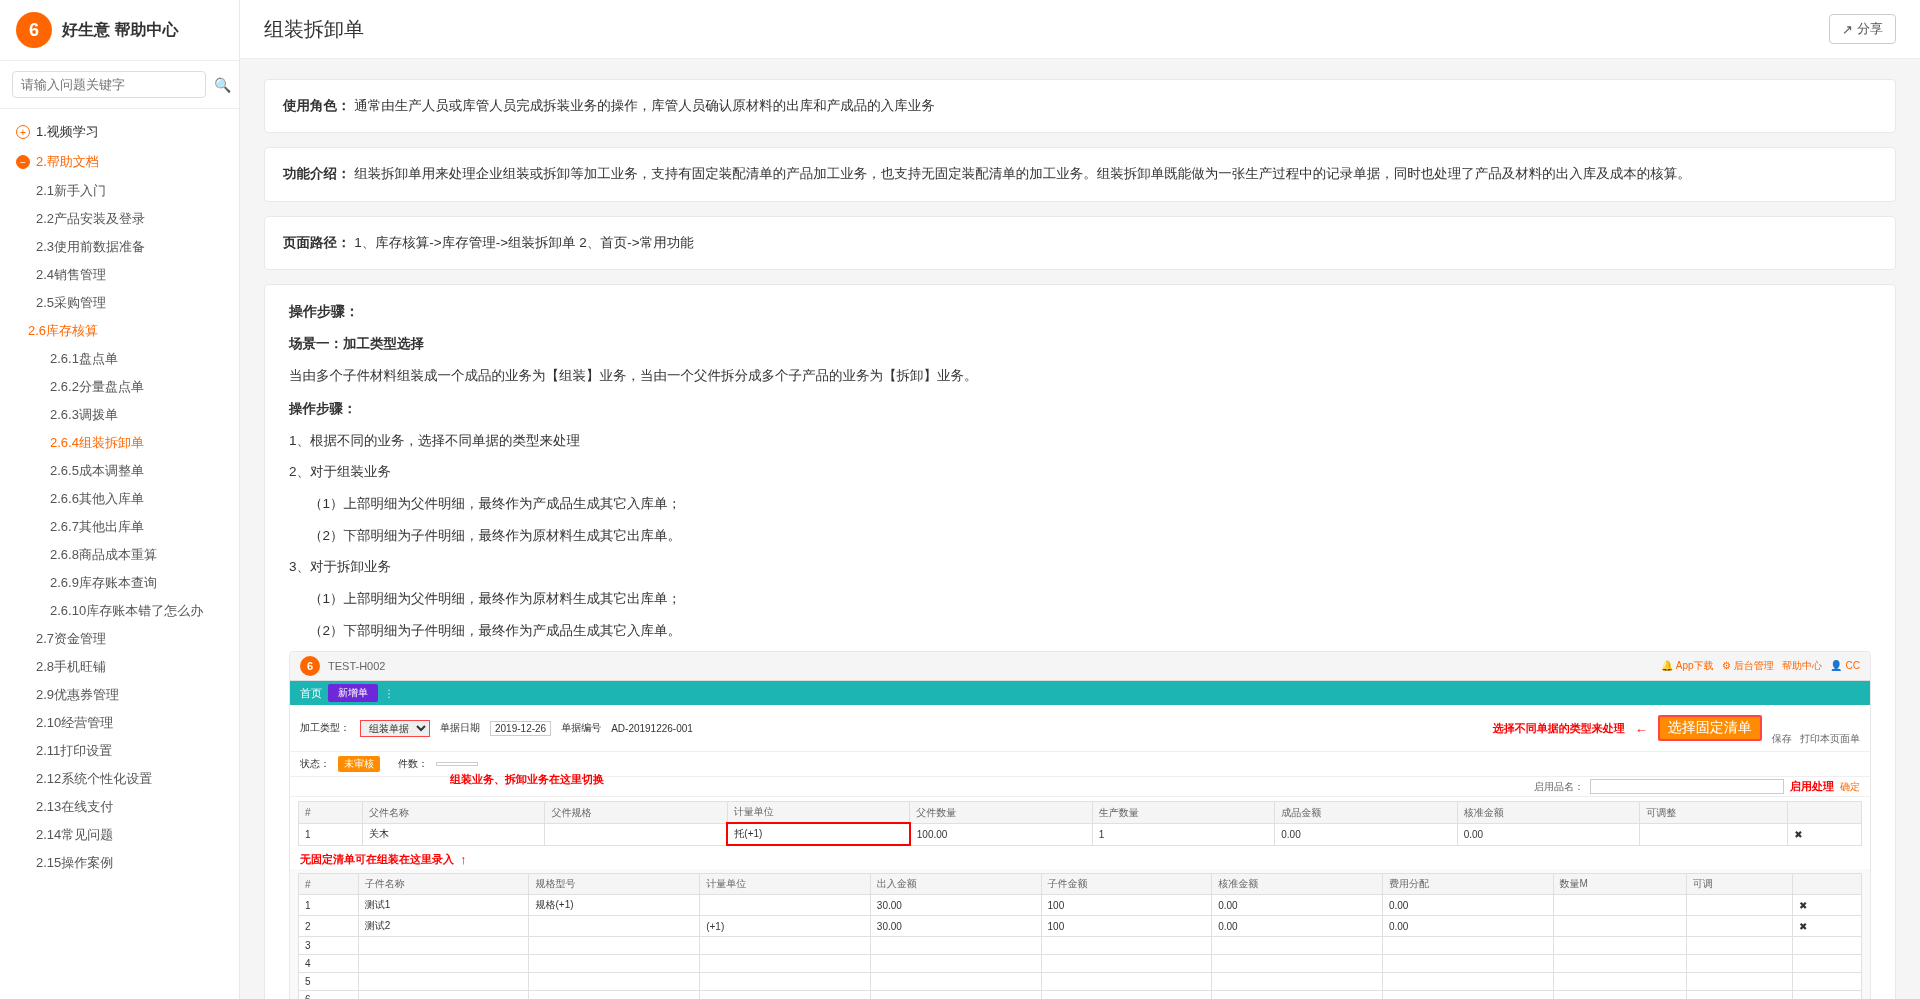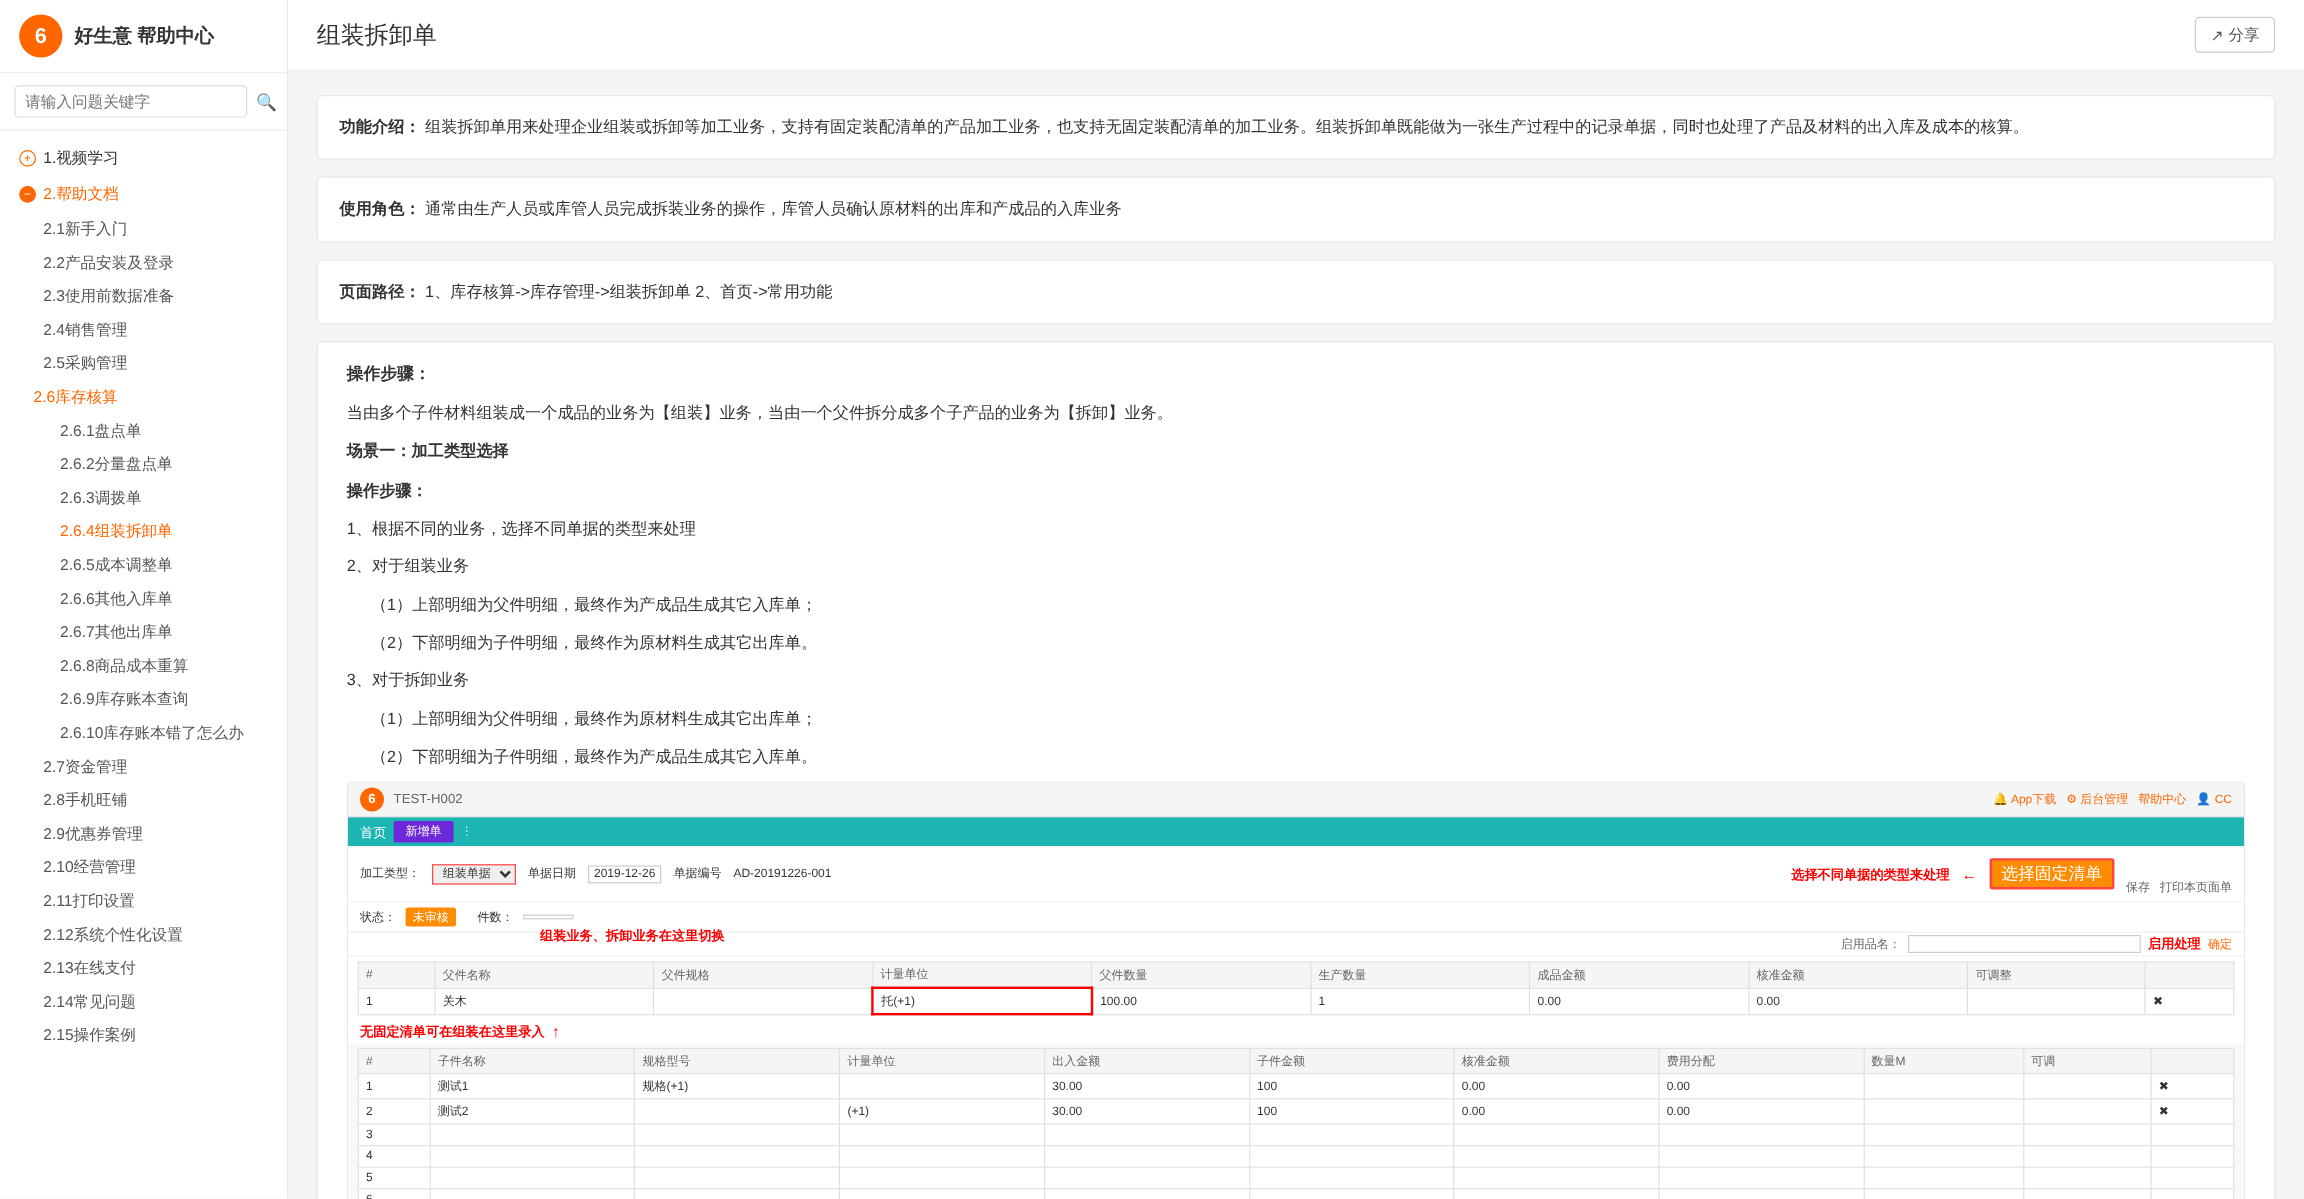--- a/index.html
+++ b/index.html
@@ -333,44 +333,44 @@
     <h1 class="page-title">组装拆卸单</h1>
     <button class="share-btn">
       <span>↗</span>
       <span>分享</span>
     </button>
   </div>
 
   <div class="content-area">
 
     <div class="info-card">
+      <span style="font-weight:bold;">使用角色：</span>
+      <span>通常由生产人员或库管人员完成拆装业务的操作，库管人员确认原材料的出库和产成品的入库业务</span>
+    </div>
+
+    <div class="info-card">
       <span style="font-weight:bold;">功能介绍：</span>
       <span>组装拆卸单用来处理企业组装或拆卸等加工业务，支持有固定装配清单的产品加工业务，也支持无固定装配清单的加工业务。组装拆卸单既能做为一张生产过程中的记录单据，同时也处理了产品及材料的出入库及成本的核算。</span>
-    </div>
-
-    <div class="info-card">
-      <span style="font-weight:bold;">使用角色：</span>
-      <span>通常由生产人员或库管人员完成拆装业务的操作，库管人员确认原材料的出库和产成品的入库业务</span>
     </div>
 
     <div class="info-card">
       <span style="font-weight:bold;">页面路径：</span>
       <span>1、库存核算-&gt;库存管理-&gt;组装拆卸单  2、首页-&gt;常用功能</span>
     </div>
 
     <div class="steps-section">
       <h3>操作步骤：</h3>
 
       <p>
+        <strong>场景一：加工类型选择</strong>
+      </p>
+
+      <p>
         <span>当由多个子件材料组装成一个成品的业务为【组装】业务，当由一个父件拆分成多个子产品的业务为【拆卸】业务。</span>
         
-      </p>
-
-      <p>
-        <strong>场景一：加工类型选择</strong>
       </p>
 
       <p style="margin-top:8px;">
         <strong>操作步骤：</strong>
       </p>
 
       <p>1、根据不同的业务，选择不同单据的类型来处理</p>
       <p>2、对于组装业务</p>
       <p class="sub-item">（1）上部明细为父件明细，最终作为产成品生成其它入库单；</p>
       <p class="sub-item">（2）下部明细为子件明细，最终作为原材料生成其它出库单。</p>

